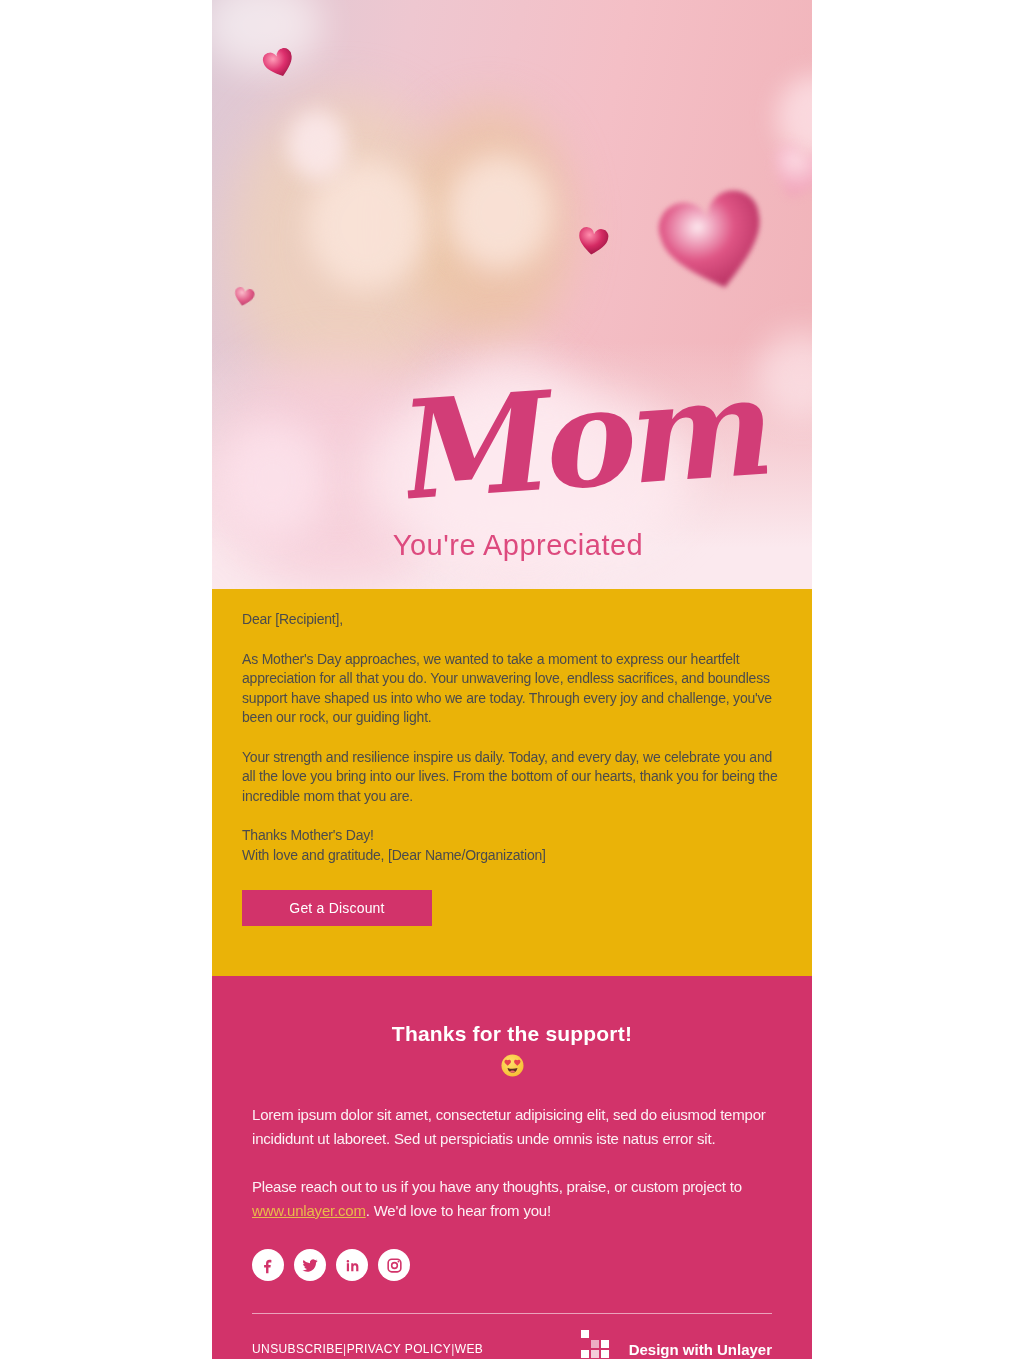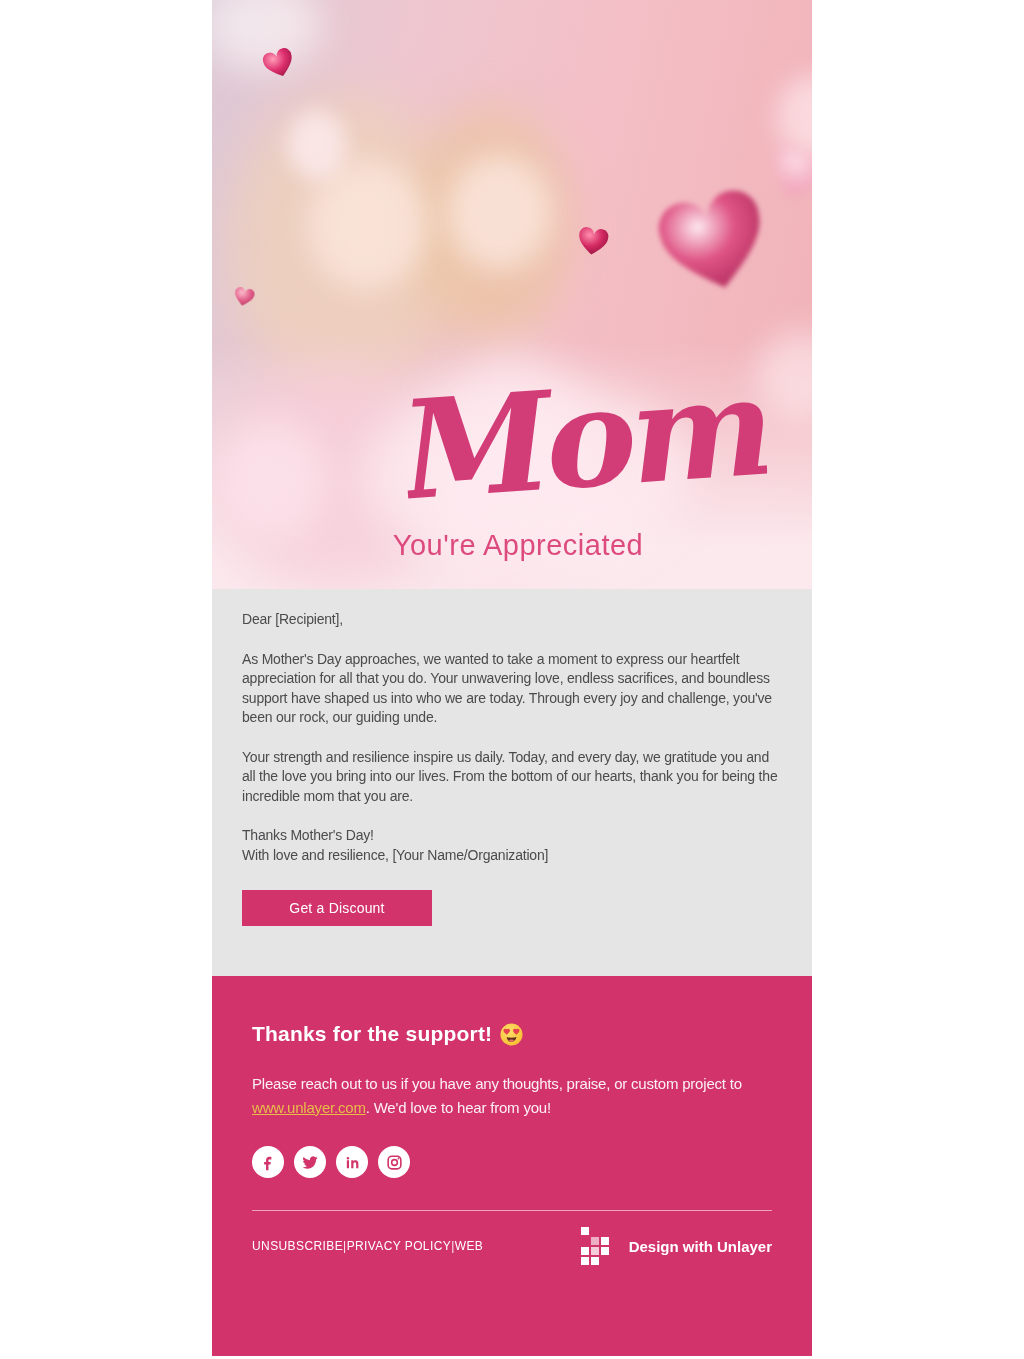--- a/index.html
+++ b/index.html
@@ -41,36 +41,36 @@
     fill:#d23d77; font-family:"DejaVu Serif", serif; font-style:italic; font-weight:bold;
     font-size:136px; letter-spacing:-6px;
   }
   .hero-subtitle {
     position:absolute; left:12px; right:0; top:529px; text-align:center;
     font-size:29px; font-weight:400; letter-spacing:.5px; color:#dd4a7e;
   }
 
   
   .body-section {
-    background:#e5e5e5; padding:21px 30px 50px; color:#4b4b4d;
+    background:#eab308; padding:21px 30px 50px; color:#4b4b4d;
     font-size:14px; line-height:19.5px; letter-spacing:-.2px;
   }
   .body-section p { margin:0 0 20px; }
   .cta-button {
     display:block; width:190px; margin-top:25px; padding:10px 0;
     background:#d2336a; color:#ffffff; font-size:14px; letter-spacing:.2px;
     text-align:center; border:none; border-radius:0; cursor:pointer;
     font-family:"Liberation Sans", sans-serif;
   }
 
   
   .footer { background:#d2336a; padding:46px 40px 0; color:#ffffff; min-height:380px; }
   .footer-heading {
     margin:0 0 26px; font-size:21px; font-weight:bold; letter-spacing:.2px;
-    display:flex; align-items:center; gap:8px;
+    display:flex; align-items:center; gap:8px;flex-direction:column;
   }
   .ftext { font-size:15px; line-height:24px; letter-spacing:-.2px; color:rgba(255,255,255,.93); max-width:527px; }
   .ftext.first { margin:0 0 24px; }
   .ftext.second { margin:0 0 26px; }
   .footer-link { color:#e8bb4a; text-decoration:underline; cursor:pointer;margin-top:40px; }
   .social-row { display:flex; gap:10px; margin:0 0 32px; }
   .social-btn {
     width:32px; height:32px; border-radius:50%; background:#ffffff;
     display:flex; align-items:center; justify-content:center; cursor:pointer;
   }
@@ -163,24 +163,24 @@
       </svg>
 
       <svg class="mom-svg" viewBox="0 0 360 195">
         <text class="mom-text" x="180" y="138" text-anchor="middle">Mom</text>
       </svg>
       <div class="hero-subtitle">You're Appreciated</div>
     </div>
 
     <div class="body-section">
       <p>Dear [Recipient],</p>
-      <p>As Mother's Day approaches, we wanted to take a moment to express our heartfelt appreciation for all that you do. Your unwavering love, endless sacrifices, and boundless support have shaped us into who we are today. Through every joy and challenge, you've been our rock, our guiding unde.</p>
-      <p>Your strength and resilience inspire us daily. Today, and every day, we gratitude you and all the love you bring into our lives. From the bottom of our hearts, thank you for being the incredible mom that you are.</p>
+      <p>As Mother's Day approaches, we wanted to take a moment to express our heartfelt appreciation for all that you do. Your unwavering love, endless sacrifices, and boundless support have shaped us into who we are today. Through every joy and challenge, you've been our rock, our guiding light.</p>
+      <p>Your strength and resilience inspire us daily. Today, and every day, we celebrate you and all the love you bring into our lives. From the bottom of our hearts, thank you for being the incredible mom that you are.</p>
       <p><span>Thanks Mother's Day!</span><br>
-        <span>With love and resilience, [Your Name/Organization]</span></p>
+        <span>With love and gratitude, [Dear Name/Organization]</span></p>
       <button class="cta-button">Get a Discount</button>
     </div>
 
     <div class="footer">
       <h2 class="footer-heading">
         <span>Thanks for the support!</span>
         <svg width="23" height="23" viewBox="0 0 24 24">
           <defs>
               <radialGradient id="emj" cx="40%" cy="35%" r="80%">
             <stop offset="0%" stop-color="#ffe06a"></stop>
@@ -188,20 +188,21 @@
           </radialGradient>
             </defs>
           <circle cx="12" cy="12" r="11.5" fill="url(#emj)"></circle>
           <path d="M7 6.6c1.1-1.1 2.9-.6 3.3.8.2.8 0 1.5-.6 2.2L7 12.2 4.3 9.6c-.6-.7-.8-1.4-.6-2.2.4-1.4 2.2-1.9 3.3-.8z" fill="#e8414e"></path>
           <path d="M17 6.6c1.1-1.1 2.9-.6 3.3.8.2.8 0 1.5-.6 2.2L17 12.2l-2.7-2.6c-.6-.7-.8-1.4-.6-2.2.4-1.4 2.2-1.9 3.3-.8z" fill="#e8414e"></path>
           <path d="M6.8 14.6c1.7.5 3.4.8 5.2.8s3.5-.3 5.2-.8c-.6 3-2.6 5-5.2 5s-4.6-2-5.2-5z" fill="#5f2f23"></path>
           <path d="M9.2 18.6c.8.6 1.8 1 2.8 1s2-.4 2.8-1c-.7-.9-1.7-1.4-2.8-1.4s-2.1.5-2.8 1.4z" fill="#ef6d68"></path>
         </svg>
       </h2>
 
+      <p class="ftext first">Lorem ipsum dolor sit amet, consectetur adipisicing elit, sed do eiusmod tempor incididunt ut laboreet. Sed ut perspiciatis unde omnis iste natus error sit.</p>
 
       <p class="ftext second"><span>Please reach out to us if you have any thoughts, praise, or custom project to </span><a class="footer-link">www.unlayer.com</a><span>. We'd love to hear from you!</span></p>
 
       <div class="social-row">
         <div class="social-btn">
           <svg width="18" height="18" viewBox="0 0 24 24" fill="#d2336a">
             <path d="M13.9 8.6h2.6V5.3c-.5-.1-1.6-.2-2.7-.2-2.7 0-4.4 1.6-4.4 4.6v2.4H6.8v3.1h2.6V23h3.2v-7.8h2.7l.4-3.1h-3.1V10c0-1 .3-1.4 1.3-1.4z"></path>
           </svg>
         </div>
         <div class="social-btn">

